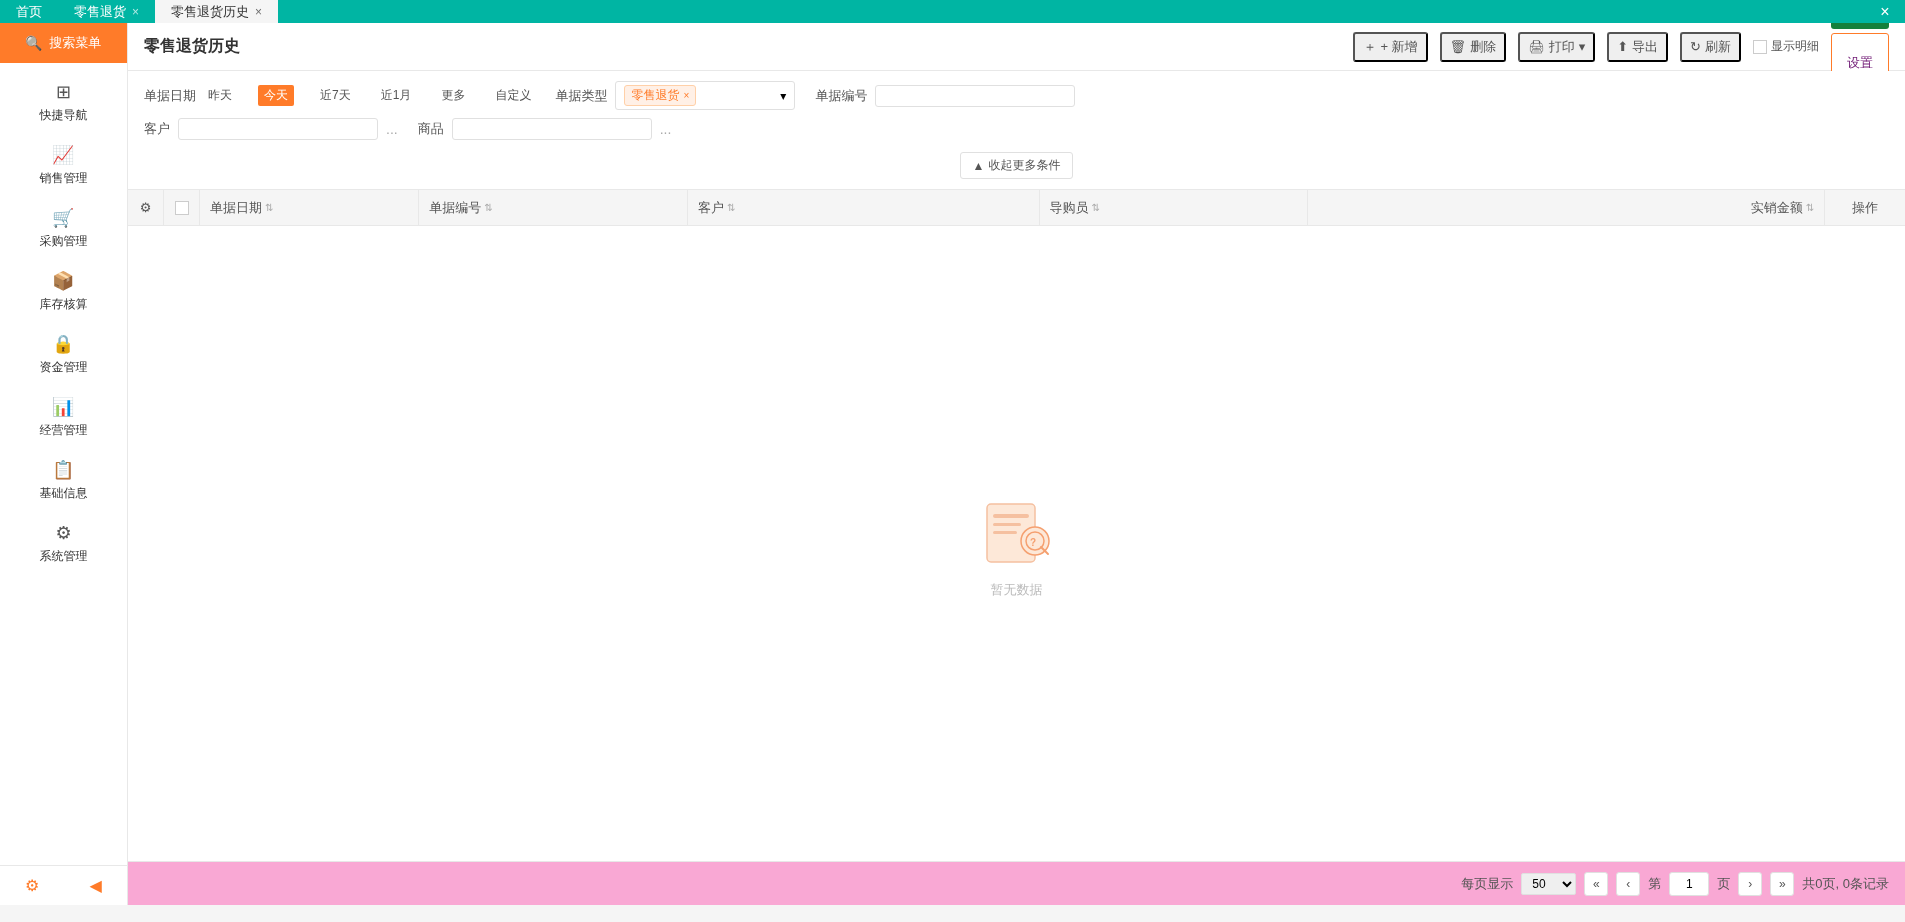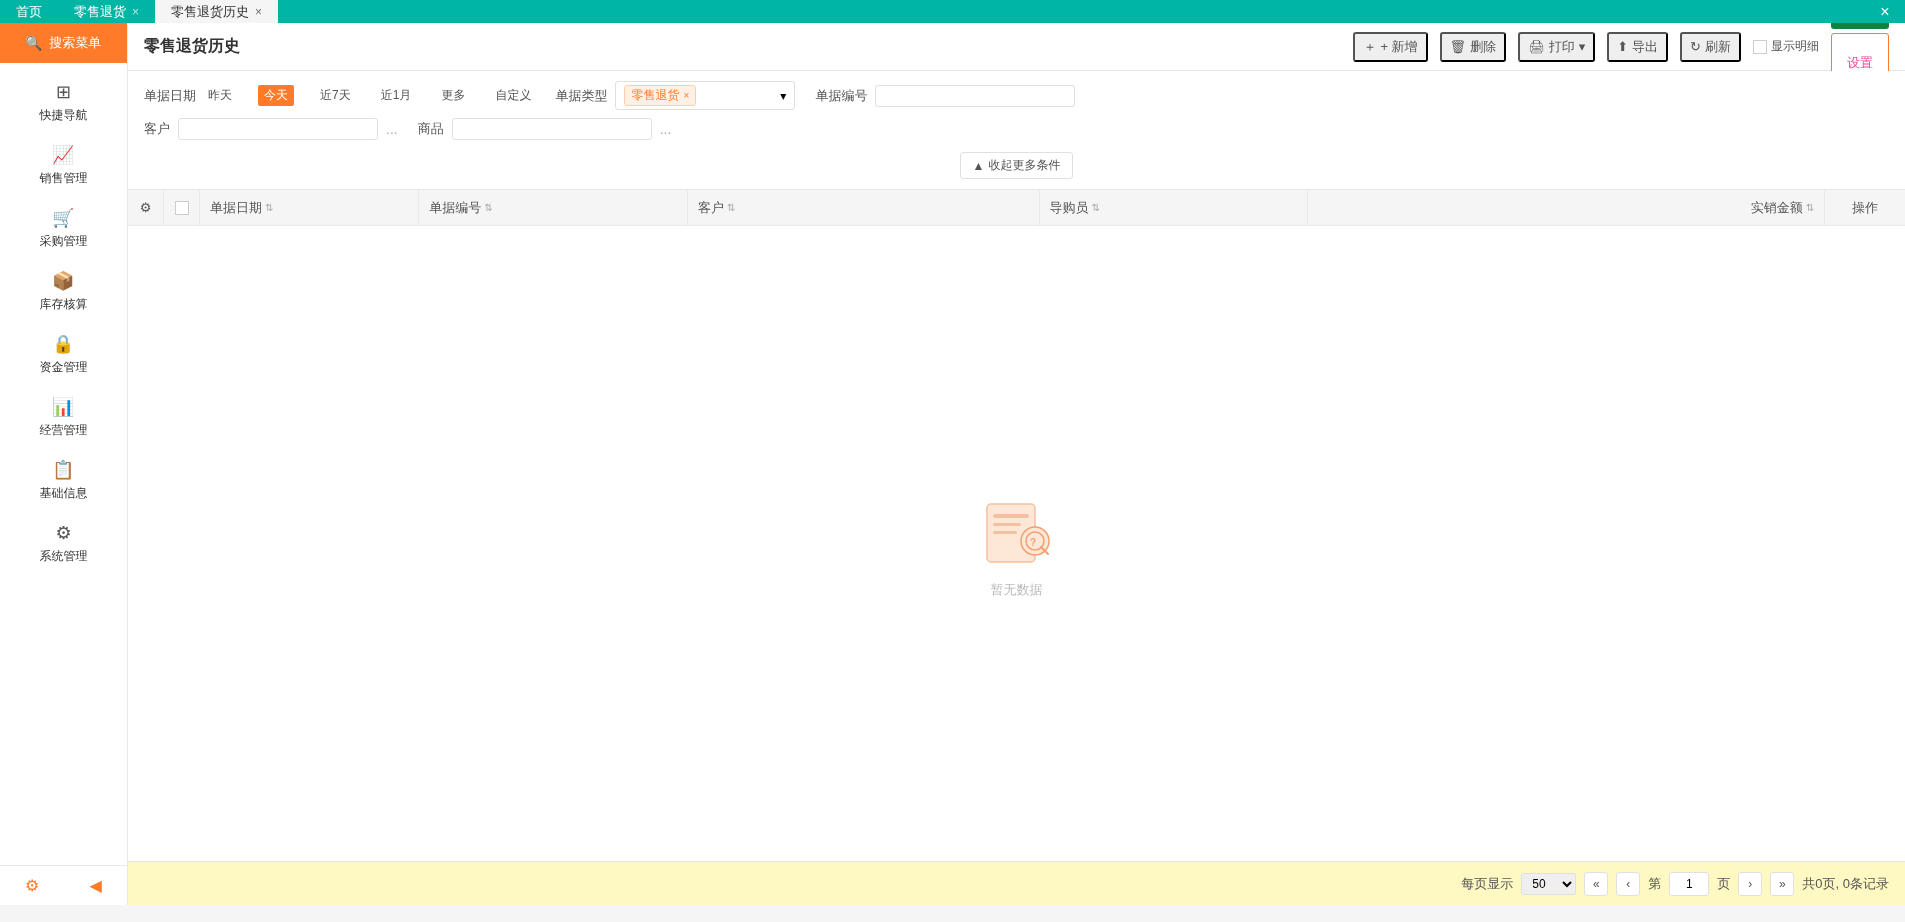--- a/index.html
+++ b/index.html
@@ -155,21 +155,21 @@
       background: #15803d;
       color: #fff;
       border: none;
       padding: 5px 16px;
       border-radius: 3px;
       font-size: 13px;
       cursor: pointer;
     }
     .btn-set {
       background: #fff;
-      color: #ec4899;
+      color: #701a75;
       border: 1px solid #ff7b29;
       padding: 20px 14px;
       border-radius: 3px;
       font-size: 13px;
       cursor: pointer;
     }
     .action-btn-group {
       display: flex;
       flex-direction: column;
       gap: 4px;
@@ -348,21 +348,21 @@
       font-size: 13px;
     }
     .empty-icon {
       width: 80px;
       height: 80px;
     }
 
     
     .pagination {
       height: 44px;
-      background: #fef9c3;
+      background: #f9a8d4;
       border-top: 1px solid #e8e8e8;
       display: flex;
       align-items: center;
       justify-content: flex-end;
       padding: 0 16px;
       gap: 8px;
       font-size: 13px;
       color: #555;
     }
     .page-size-select {

